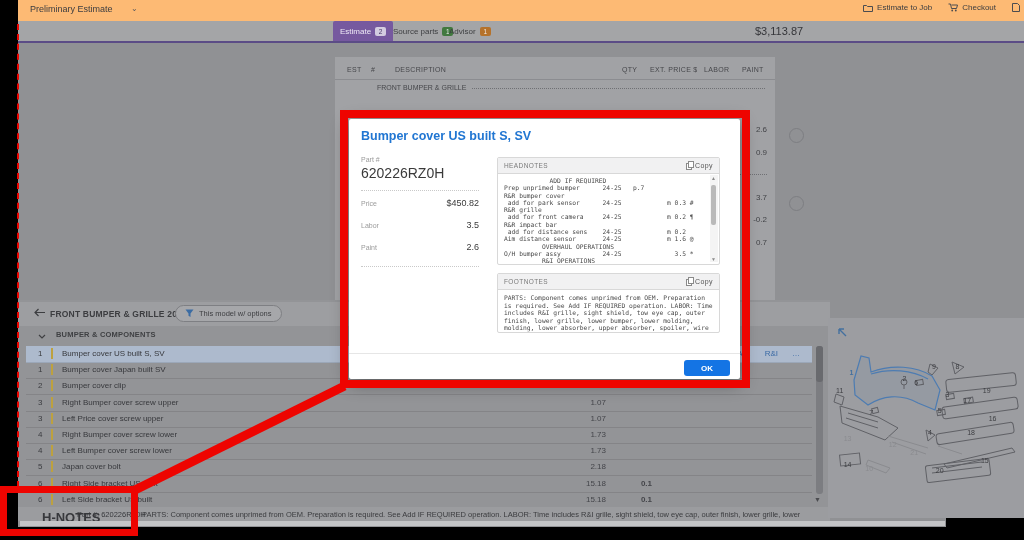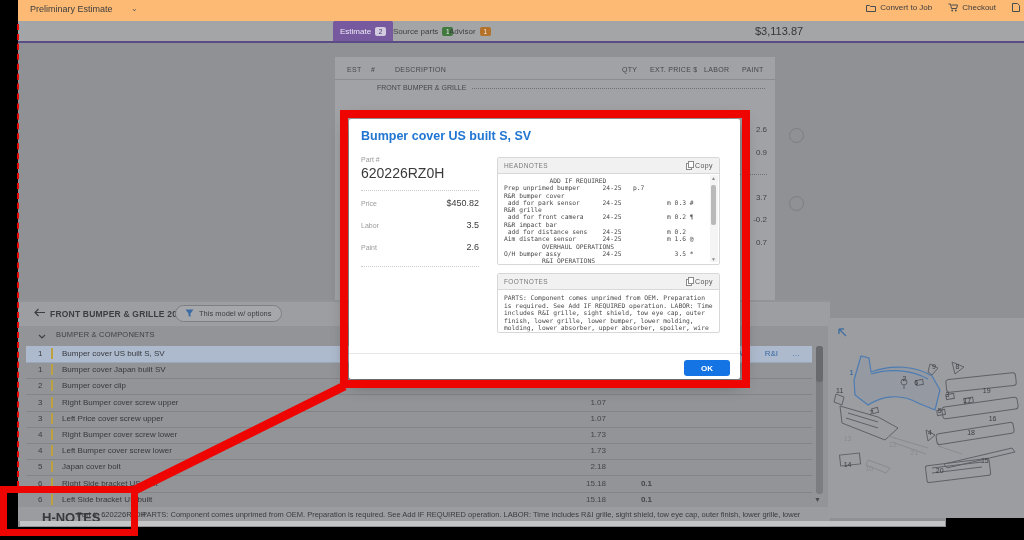--- a/index.html
+++ b/index.html
@@ -36,21 +36,21 @@
   .paint-divider{position:absolute;right:8px;width:28px;border-bottom:1px dotted #6f7074;}
   .info-circle{position:absolute;width:13px;height:13px;border:1px solid #7d7e82;border-radius:50%;}
 
   
   .bottom-panel{position:absolute;left:0;top:300px;width:812px;height:227px;background:#939497;}
   .bp-header{position:absolute;left:0;top:2px;width:100%;height:24px;background:#9d9ea1;}
   .bp-back{position:absolute;left:16px;top:6px;}
   .bp-title{position:absolute;left:32px;top:7px;font-size:8.5px;font-weight:bold;color:#3c3d40;letter-spacing:.2px;}
   .filter-pill{position:absolute;left:157px;top:3px;height:15px;padding:0 9px;border:1px solid #7e7f83;border-radius:9px;
                background:#a6a7aa;display:flex;align-items:center;gap:5px;font-size:7.5px;color:#3d3e41;}
-  .bp-section{position:absolute;left:20px;top:30px;display:flex;align-items:flex-end;gap:10px;font-size:7.5px;font-weight:normal;color:#3f4043;letter-spacing:.2px;}
+  .bp-section{position:absolute;left:20px;top:30px;display:flex;align-items:flex-end;gap:10px;font-size:7.5px;font-weight:bold;color:#3f4043;letter-spacing:.2px;}
   .list-rows{position:absolute;left:0;top:0;width:100%;height:100%;}
   .list-row{position:absolute;left:8px;right:18px;height:16px;border-bottom:1px solid rgba(0,0,0,.10);}
   .list-row.selected{background:#adbacd;}
   .row-num{position:absolute;left:12px;top:3px;font-size:8px;color:#3b3c40;}
   .row-accent{position:absolute;left:25px;top:2px;width:2px;height:11px;background:#bda13f;}
   .row-name{position:absolute;left:36px;top:3px;font-size:8px;color:#37383c;white-space:nowrap;}
   .row-price{position:absolute;left:540px;top:3px;width:40px;text-align:right;font-size:8px;color:#44454a;}
   .row-labor{position:absolute;left:590px;top:3px;width:36px;text-align:right;font-size:8px;color:#44454a;font-weight:bold;}
   .row-actions{position:absolute;right:12px;top:3px;display:flex;gap:14px;font-size:8px;color:#3a6aa5;}
   .vscroll{position:absolute;left:798px;top:46px;width:7px;height:148px;background:#7c7d81;border-radius:3px;}
@@ -115,21 +115,21 @@
     <div class="topbar">
       <span class="doc-title">Preliminary Estimate</span>
       <span class="doc-title-chevron">⌄</span>
       <div class="top-actions">
         <span class="top-action">
           <span>
             <svg width="10" height="8" viewBox="0 0 10 8">
                 <path d="M.5 1.5 h3 l1 1 h5 v5 h-9 z" fill="none" stroke="#4b4c50" stroke-width="1"></path>
               </svg>
           </span>
-          <span>Convert to Job</span>
+          <span>Estimate to Job</span>
         </span>
         <span class="top-action">
           <span>
             <svg width="10" height="9" viewBox="0 0 10 9">
                 <path d="M.5 1 h2 l1 4.5 h5 l1-3.5 h-6" fill="none" stroke="#4b4c50" stroke-width="1"></path>
                 <circle cx="4.2" cy="7.5" r=".9" fill="#4b4c50"></circle>
                 <circle cx="7.8" cy="7.5" r=".9" fill="#4b4c50"></circle>
               </svg>
           </span>
           <span>Checkout</span>

